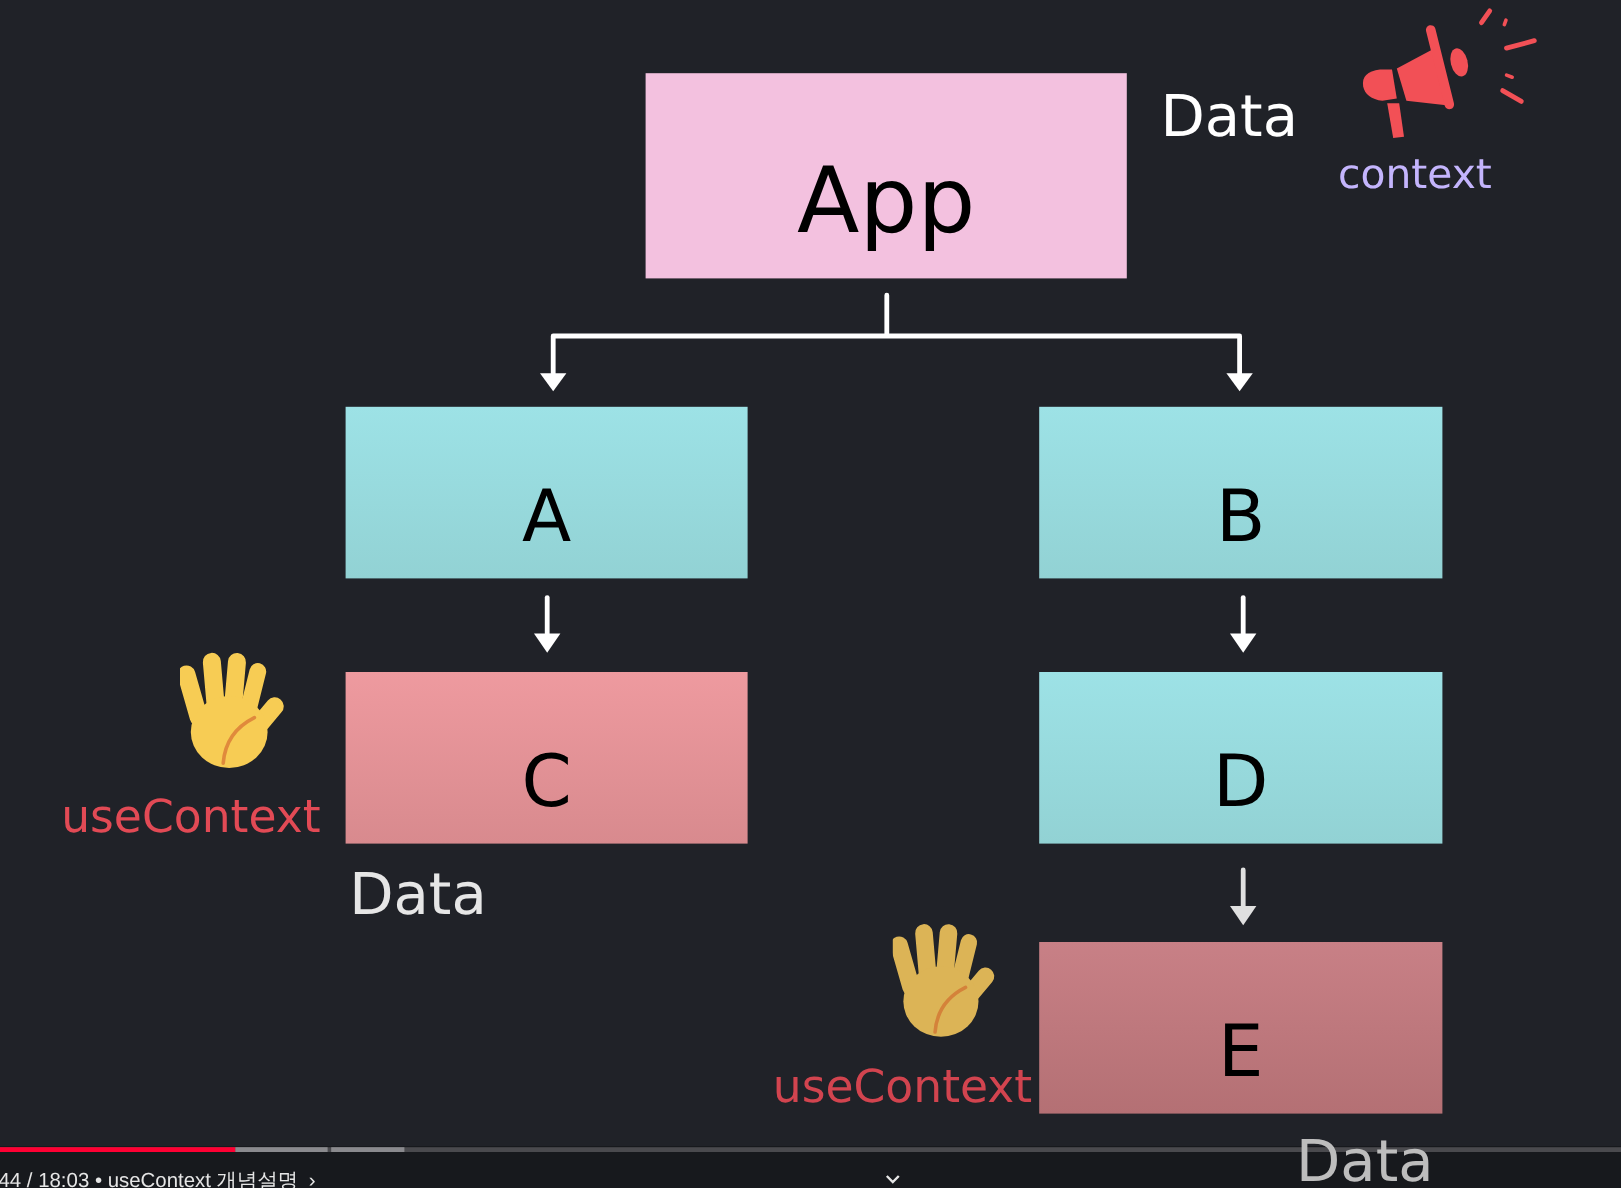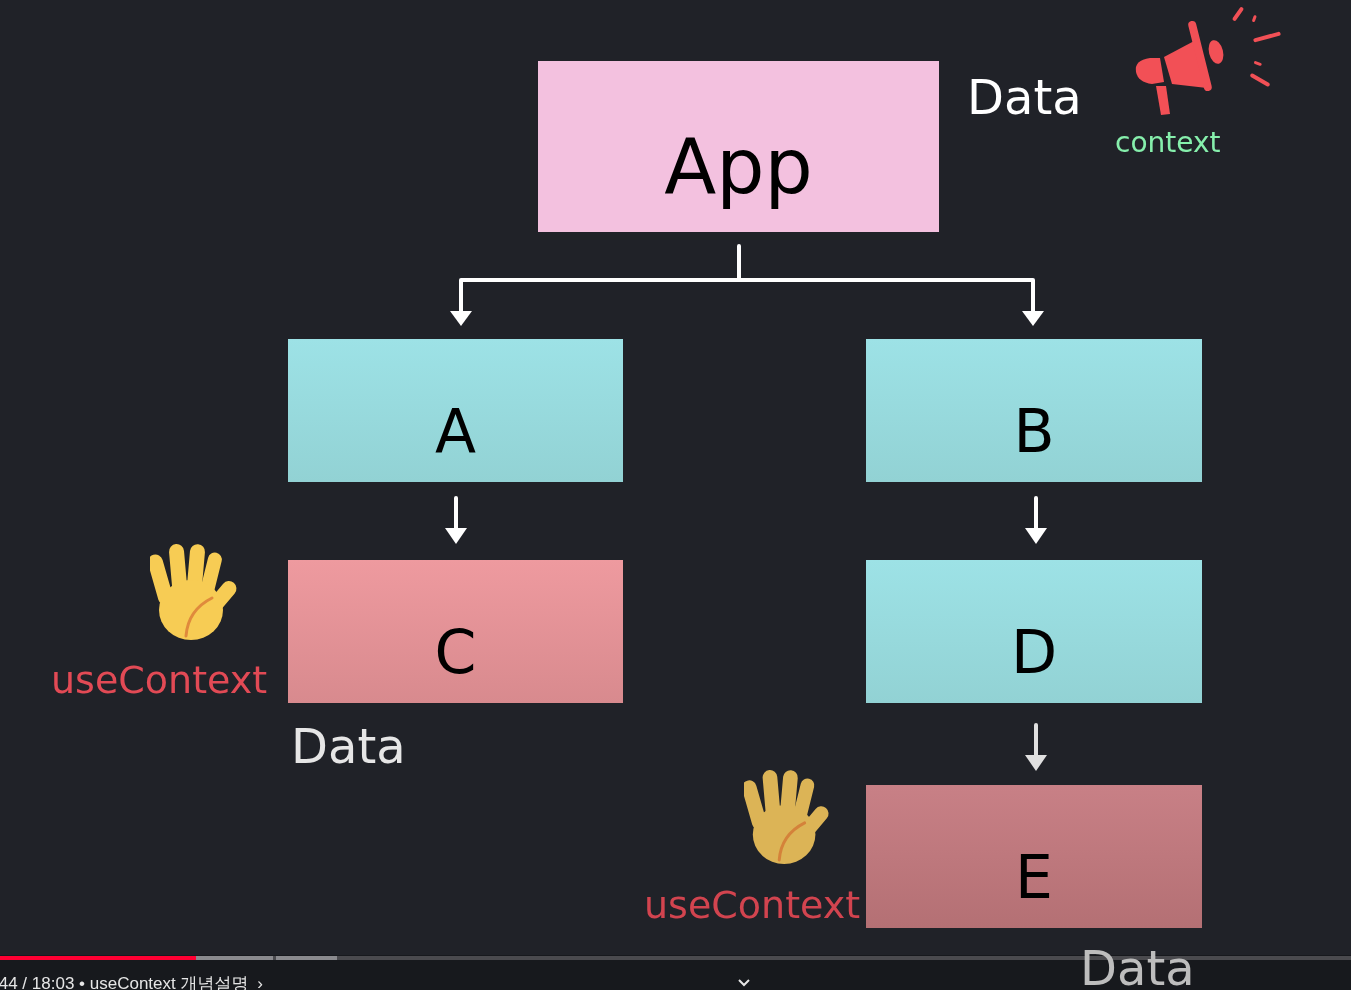--- a/index.html
+++ b/index.html
@@ -68,21 +68,21 @@
       <rect x="66" y="20" width="8" height="72" rx="4" transform="rotate(-14 70 56)"></rect>
       <ellipse cx="86" cy="52" rx="7" ry="12" transform="rotate(-14 86 52)"></ellipse>
       <path d="M26 86 L36 86 L40 114 L31 115 Z"></path>
       <rect x="106" y="6" width="4" height="16" rx="2" transform="rotate(35 108 14)"></rect>
       <rect x="123" y="15" width="3" height="7" rx="1.5" transform="rotate(20 124 18)"></rect>
       <rect x="123" y="35" width="28" height="4" rx="2" transform="rotate(-15 137 37)"></rect>
       <rect x="124" y="62" width="8" height="3" rx="1.5" transform="rotate(20 128 63)"></rect>
       <rect x="119" y="78" width="22" height="4" rx="2" transform="rotate(30 130 80)"></rect>
     </g>
   </svg>
-  <div class="label" style="left:1115px;top:129px;font-size:28px;color:#86efac;">context</div>
+  <div class="label" style="left:1115px;top:129px;font-size:34px;color:#c4b5fd;">context</div>
 
   <svg class="abs" style="left:150px;top:540px;" width="92" height="104" viewBox="0 0 92 104">
     <g fill="#f7cc54">
       <rect x="3" y="14" width="15" height="52" rx="7.5" transform="rotate(-16 10 40)"></rect>
       <rect x="21" y="4" width="15" height="60" rx="7.5" transform="rotate(-5 28 34)"></rect>
       <rect x="38" y="4" width="15" height="60" rx="7.5" transform="rotate(5 45 34)"></rect>
       <rect x="53" y="12" width="14" height="54" rx="7" transform="rotate(14 60 39)"></rect>
       <rect x="62" y="38" width="15" height="42" rx="7.5" transform="rotate(40 70 60)"></rect>
       <ellipse cx="41" cy="70" rx="32" ry="30"></ellipse>
     </g>

